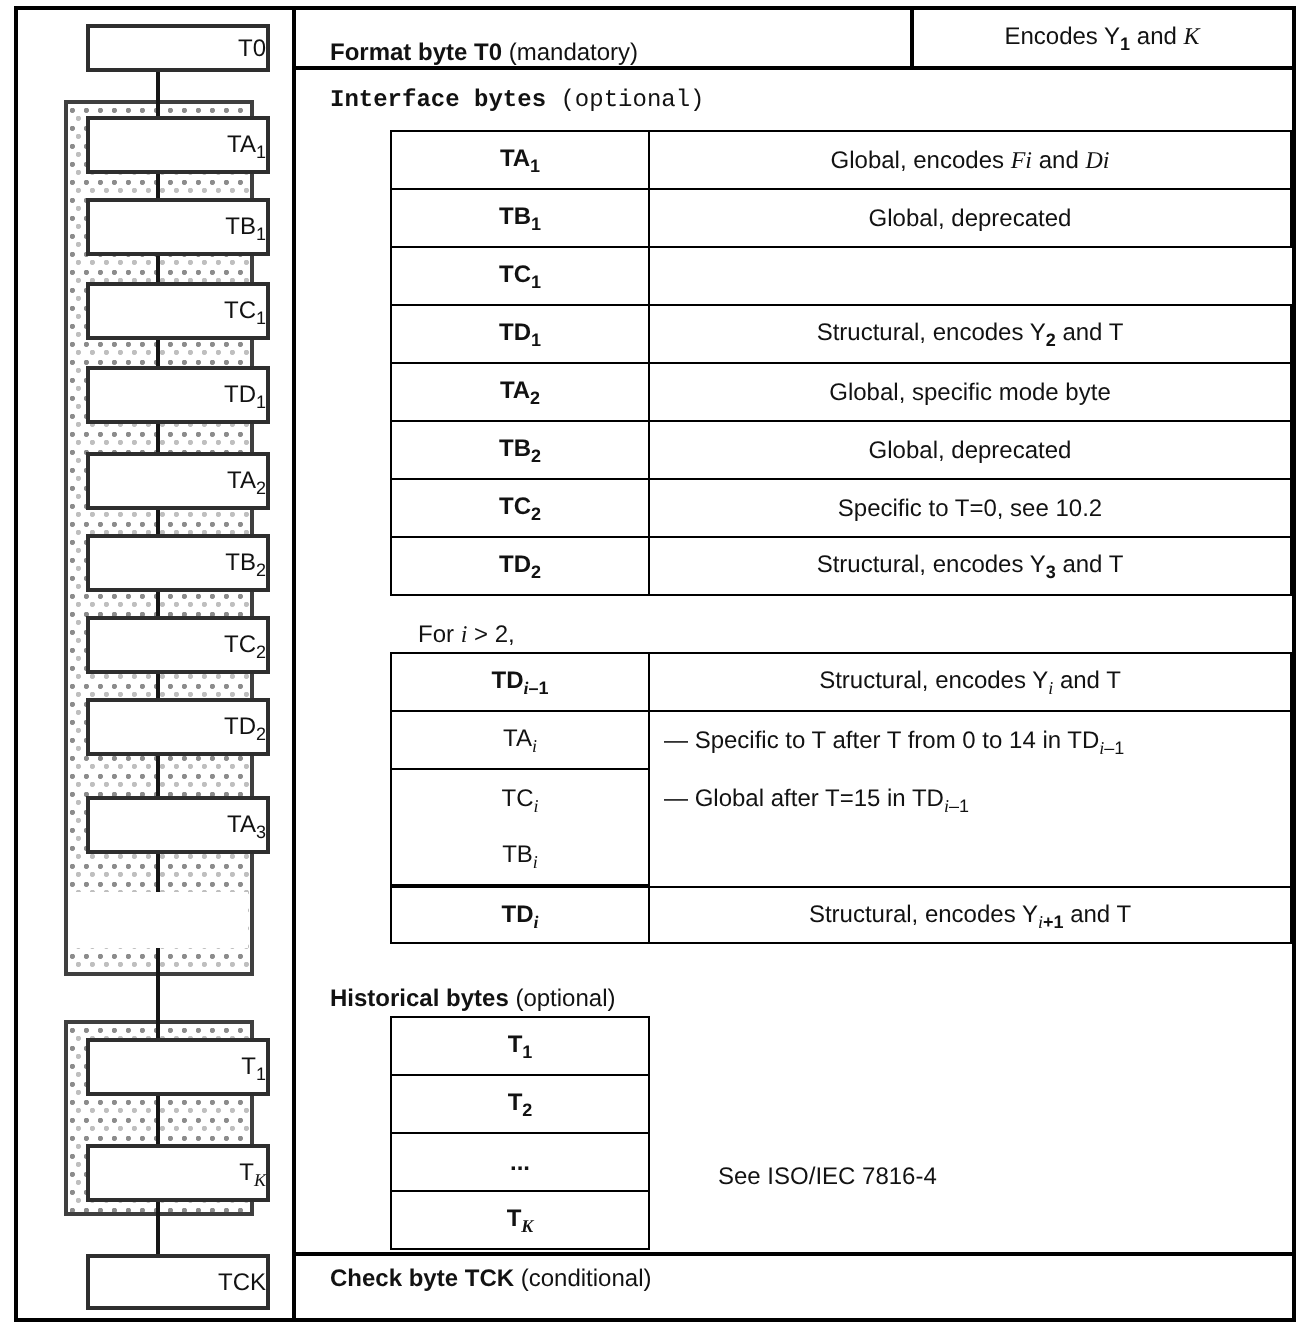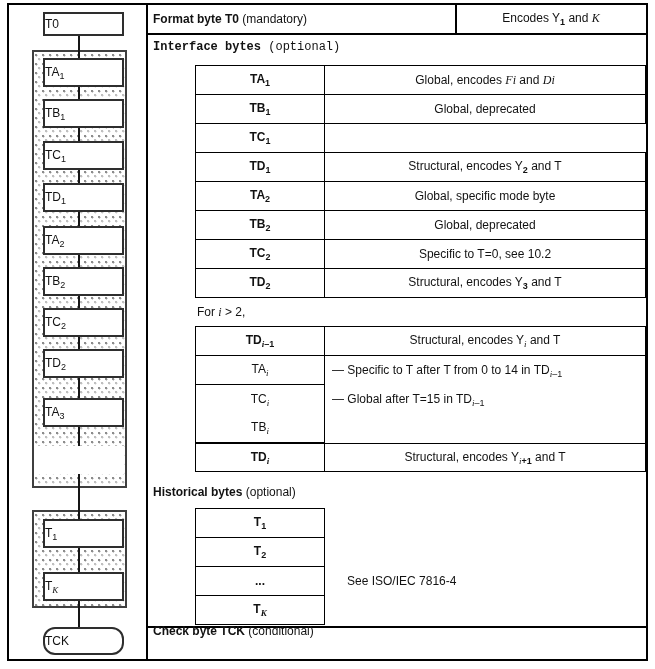--- a/index.html
+++ b/index.html
@@ -12,26 +12,26 @@
   .vmain{position:absolute;left:146px;top:3px;width:2px;height:658px;background:#000;z-index:4;}
 
   
   .stipple{position:absolute;border:2px solid #3f3f3f;box-sizing:border-box;background-color:#fff;
     background-image:
       radial-gradient(circle at 1.2px 1.2px,#8c8c8c 1.1px,transparent 1.5px),
       radial-gradient(circle at 1.2px 1.2px,#bfbfbf 1.1px,transparent 1.5px);
     background-size:7px 9px,7px 9px;background-position:1px 2px,4px 6px;z-index:1;}
   .conn{position:absolute;left:78px;width:2px;background:#161616;z-index:2;}
   .gapbox{position:absolute;left:35px;top:446px;width:89px;height:28px;background:#fff;z-index:2;}
-  .nbox{position:absolute;left:43px;width:81px;height:29px;background:#fff;
+  .nbox{position:absolute;left:43px;width:92px;height:29px;background:#fff;
         border:2px solid #2e2e2e;box-sizing:border-box;display:flex;align-items:center;
-        justify-content:flex-start;z-index:3;}
-
-  
-  .cellL{position:absolute;display:flex;align-items:center;z-index:5;}
+        justify-content:flex-end;z-index:3;}
+
+  
+  .cellL{position:absolute;display:flex;align-items:flex-end;z-index:5;margin-left:12px;}
   .cellC{position:absolute;display:flex;align-items:center;justify-content:center;text-align:center;z-index:5;}
 
   
   .itable{position:absolute;box-sizing:border-box;border-top:1.5px solid #000;z-index:5;}
   .irow{display:flex;height:29px;box-sizing:border-box;border-bottom:1.5px solid #000;}
   .irow.bt{border-top:1.5px solid #000;}
   .lc{width:130px;box-sizing:border-box;border-left:1.5px solid #000;border-right:1.5px solid #000;
       display:flex;align-items:center;justify-content:center;font-weight:bold;}
   .dc{flex:1;box-sizing:border-box;border-right:1.5px solid #000;
       display:flex;align-items:center;justify-content:center;text-align:right;}
@@ -95,21 +95,21 @@
       </div>
     <div class="nbox" style="top:398px;">
         <span><span>TA</span><span class="sub">3</span></span>
       </div>
     <div class="nbox" style="top:519px;">
         <span><span>T</span><span class="sub">1</span></span>
       </div>
     <div class="nbox" style="top:572px;">
         <span><span>T</span><span class="sub i">K</span></span>
       </div>
-    <div class="nbox" style="top:627px;height:28px;border-radius:12px;">
+    <div class="nbox" style="top:627px;height:28px;">
         <span><span>TCK</span></span>
       </div>
   </div>
 
   <div class="cellL" style="left:153px;top:4px;height:29px;">
     <span><span class="b">Format byte T0</span><span> (mandatory)</span></span>
   </div>
   <div class="vline" style="left:455px;top:3px;height:31px;"></div>
   <div class="cellC" style="left:456px;top:4px;width:190px;height:29px;">
     <span><span>Encodes Y</span><span class="sub b">1</span><span> and </span><span class="i">K</span></span>

